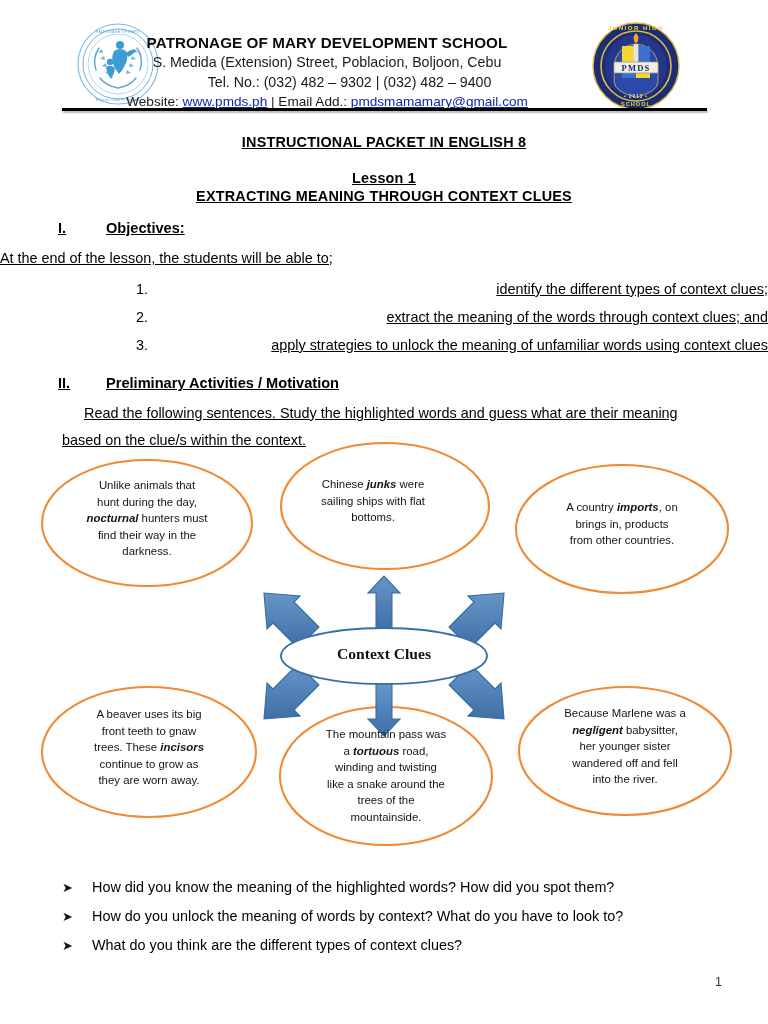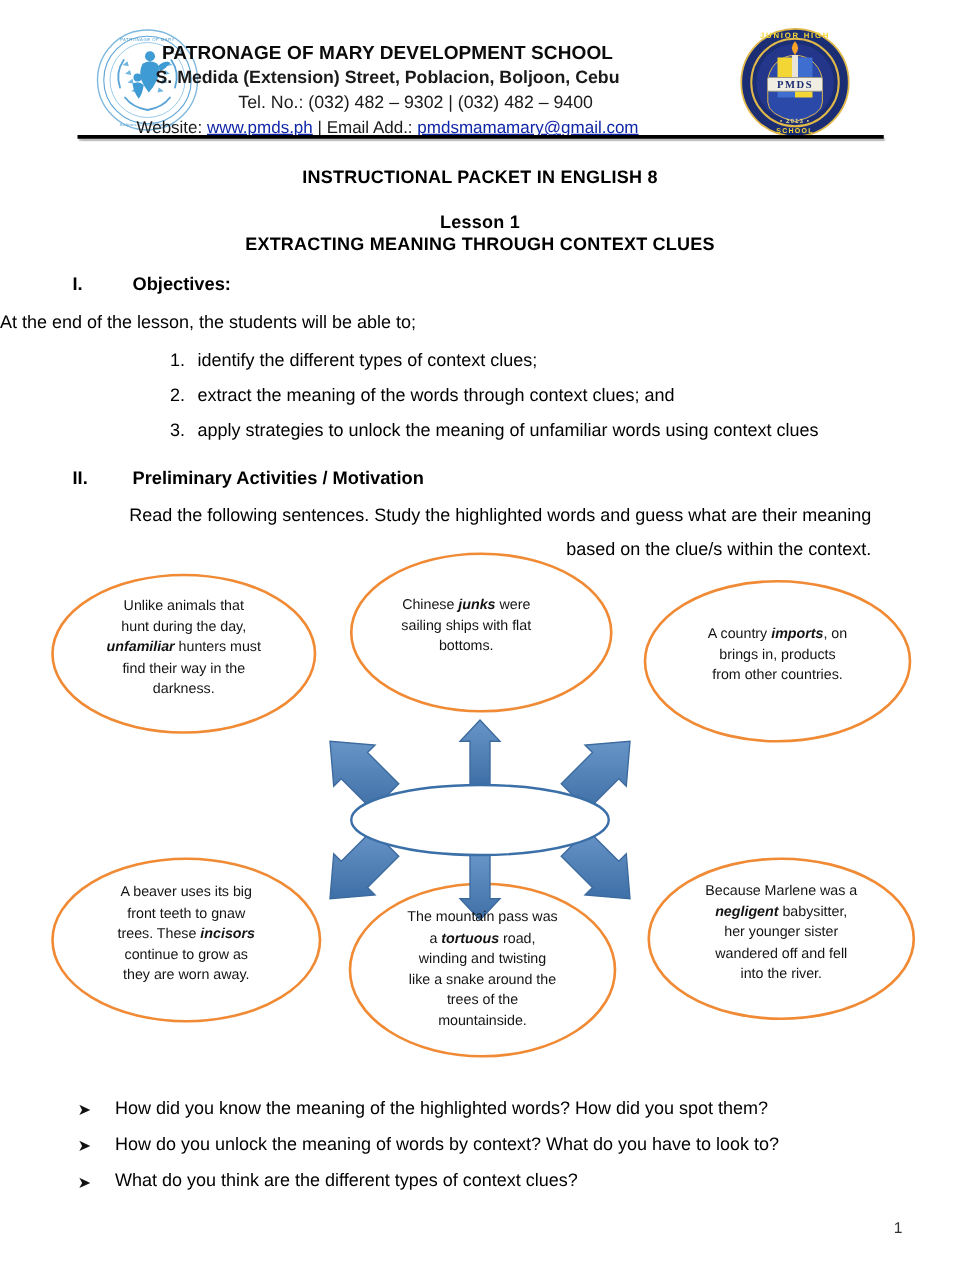--- a/index.html
+++ b/index.html
@@ -35,37 +35,36 @@
     width: 84px;
     height: 84px;
   }
   .logo-right {
     left: 592px;
     width: 88px;
     height: 88px;
   }
   #header-text {
     position: absolute;
-    left: 0;
+    left: 17px;
     top: 33px;
     width: 620px;
     text-align: center;
   }
   .school-name {
     font-size: 15.2px;
     font-weight: bold;
     letter-spacing: 0.1px;
     line-height: 19px;
     color: #0b0b0b;
   }
   .school-addr {
     font-size: 14.2px;
     line-height: 20px;
     color: #1a1a1a;
-    font-weight: bold;
   }
   .school-tel {
     font-size: 14.2px;
     line-height: 20px;
     color: #1a1a1a;
     padding-left: 45px;
   }
   .school-web {
     font-size: 13.6px;
     line-height: 20px;
@@ -84,20 +83,21 @@
     background: #000000;
     box-shadow: 1px 2px 1px rgba(140,140,140,0.55);
   }
 
   
   #content {
     position: absolute;
     left: 0;
     top: 118px;
     width: 768px;
+    text-decoration: underline;
   }
   .center-title {
     text-align: center;
     font-weight: bold;
     font-size: 14.4px;
     letter-spacing: 0.2px;
   }
   .t1 { margin-top: 16px; }
   .t2 { margin-top: 20px; }
   .t3 { margin-top: 2px; }
@@ -123,28 +123,29 @@
   }
   ol.objectives {
     margin: 10px 0 0 0;
     padding-left: 152px;
     font-size: 14.4px;
     line-height: 27px;
   }
   ol.objectives li {
     padding-left: 6px;
     margin-bottom: 1px;
+    text-align: right;
   }
   .para {
     margin-top: 9px;
     padding-left: 62px;
     padding-right: 71px;
     font-size: 14.4px;
     line-height: 27px;
-    text-align: right;
+    text-align: left;
   }
   .para .indent { display: inline-block; width: 22px; }
 
   
   #diagram {
     position: absolute;
     left: 0;
     top: 432px;
     width: 768px;
     height: 430px;
@@ -343,21 +344,21 @@
       <g>
         <polygon points="470,232 495,257 501,251 504,287 468,284 474,278 449,253" fill="url(#arrGrad)" stroke="#3C6A9E" stroke-width="1.1"></polygon>
       </g>
 
       <ellipse cx="384" cy="224" rx="103" ry="28" fill="#ffffff" stroke="#3A6FA8" stroke-width="1.9"></ellipse>
     </svg>
 
     <div class="oval-text" style="left:47px; top:45px; width:200px;">
         <div>Unlike animals that</div>
         <div>hunt during the day,</div>
-        <div><i>unfamiliar</i> hunters must</div>
+        <div><i>nocturnal</i> hunters must</div>
         <div>find their way in the</div>
         <div>darkness.</div>
       </div>
 
     <div class="oval-text" style="left:273px; top:44px; width:200px;">
         <div>Chinese <i>junks</i> were</div>
         <div>sailing ships with flat</div>
         <div>bottoms.</div>
       </div>
 
@@ -385,20 +386,21 @@
       </div>
 
     <div class="oval-text" style="left:525px; top:273px; width:200px;">
         <div>Because Marlene was a</div>
         <div><i>negligent</i> babysitter,</div>
         <div>her younger sister</div>
         <div>wandered off and fell</div>
         <div>into the river.</div>
       </div>
 
+    <div class="center-text" style="left:284px; top:213px; width:200px;">Context Clues</div>
   </div>
 
   <div id="questions">
     <div class="q-row">
       <div class="q-bullet">➤</div>
       <div class="q-text">How did you know the meaning of the highlighted words? How did you spot them?</div>
     </div>
     <div class="q-row">
       <div class="q-bullet">➤</div>
       <div class="q-text">How do you unlock the meaning of words by context? What do you have to look to?</div>

